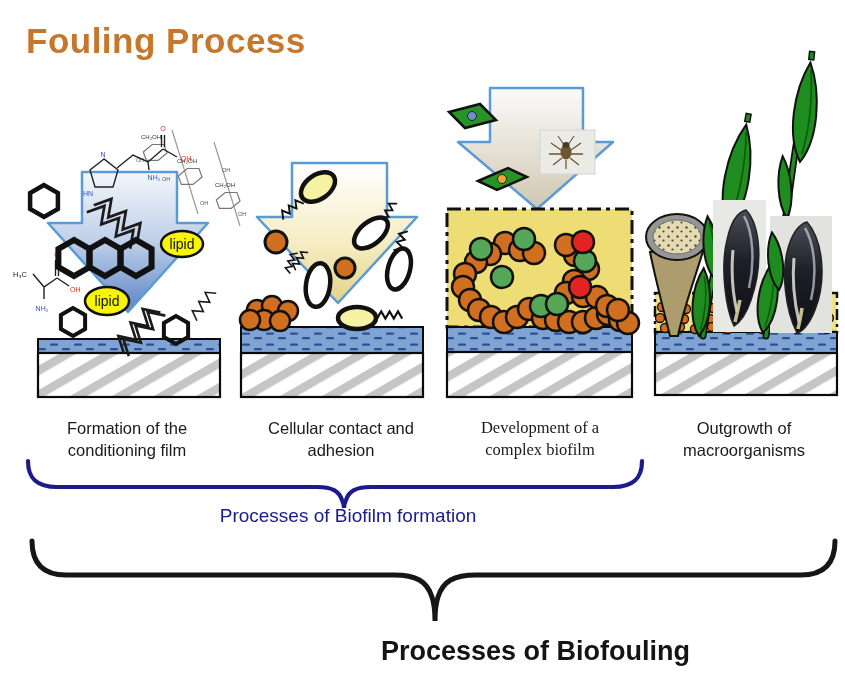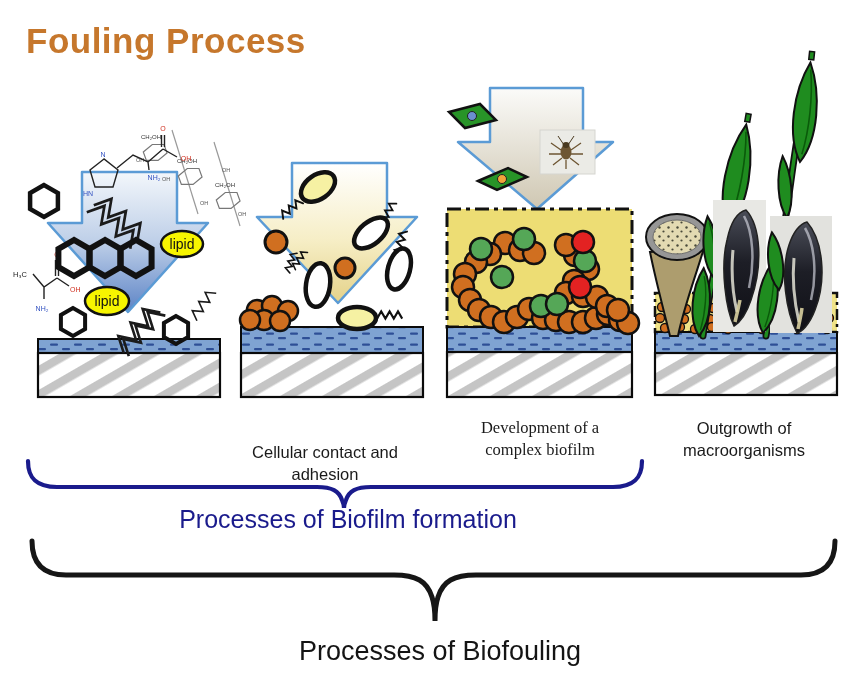--- a/index.html
+++ b/index.html
@@ -3,25 +3,25 @@
 <meta charset="utf-8">
 <style>
   html,body{margin:0;padding:0;background:#fff;}
   #stage{position:relative;width:845px;height:689px;background:#fff;overflow:hidden;
          font-family:"Liberation Sans",sans-serif;}
   #art{position:absolute;left:0;top:0;}
   .txt{position:absolute;}
   #title{left:26px;top:14px;font-size:35px;font-weight:600;color:#C6772C;letter-spacing:.5px;margin-top:7px;}
   .caption{top:417px;width:210px;text-align:center;font-size:16.5px;line-height:1.36;
            color:#1a1a1a;white-space:pre-line;}
-  #cap1{left:22px;} #cap2{left:220px;margin-top:24px;} #cap3{left:435px;font-family:Liberation Serif, serif;} #cap4{left:639px;}
-  #biofilm-label{left:98px;top:505px;width:500px;text-align:center;font-size:25px;
+  #cap1{left:22px;} #cap2{left:236px;} #cap3{left:435px;font-family:Liberation Serif, serif;} #cap4{left:639px;}
+  #biofilm-label{left:98px;top:505px;width:500px;text-align:center;font-size:19px;
                  font-weight:500;color:#1A1B8C;}
-  #biofouling-label{left:190px;top:636px;width:500px;text-align:center;font-size:27px;
-                 font-weight:400;color:#141414;}
+  #biofouling-label{left:190px;top:636px;width:500px;text-align:right;font-size:27px;
+                 font-weight:700;color:#141414;}
   .molab{font-family:"Liberation Sans",sans-serif;}
 </style>
 </head>
 <body>
 
 <div id="stage">
 
 <svg id="art" width="845" height="689" viewBox="0 0 845 689">
   <defs>
     <linearGradient id="arrow1Grad" x1="0" y1="0" x2="0" y2="1">
@@ -365,20 +365,22 @@
     </g>
   </g>
 
   <path d="M28,461 C28,478 36,487 57,487 L317,487 C332,487 339,491 342,500 C343.5,503.5 344,506 344,508
            C344,506 344.5,503.5 346,500 C349,491 356,487 371,487 L613,487 C634,487 642,478 642,461" fill="none" stroke="#1A1B8C" stroke-width="4.2" stroke-linecap="round"></path>
   <path d="M32,541 C32,562 42,575 66,575 L394,575 C416,575 427,581 432,597 C434,603 435,610 435,621
            C435,610 436,603 438,597 C443,581 454,575 476,575 L801,575 C825,575 835,562 835,541" fill="none" stroke="#161616" stroke-width="5" stroke-linecap="round"></path>
 </svg>
 
 <div class="txt" id="title">Fouling Process</div>
+<div class="txt caption" id="cap1">Formation of the
+conditioning film</div>
 <div class="txt caption" id="cap2">Cellular contact and
 adhesion</div>
 <div class="txt caption" id="cap3">Development of a
 complex biofilm</div>
 <div class="txt caption" id="cap4">Outgrowth of
 macroorganisms</div>
 <div class="txt" id="biofilm-label">Processes of Biofilm formation</div>
 <div class="txt" id="biofouling-label">Processes of Biofouling</div>
 
 </div>

